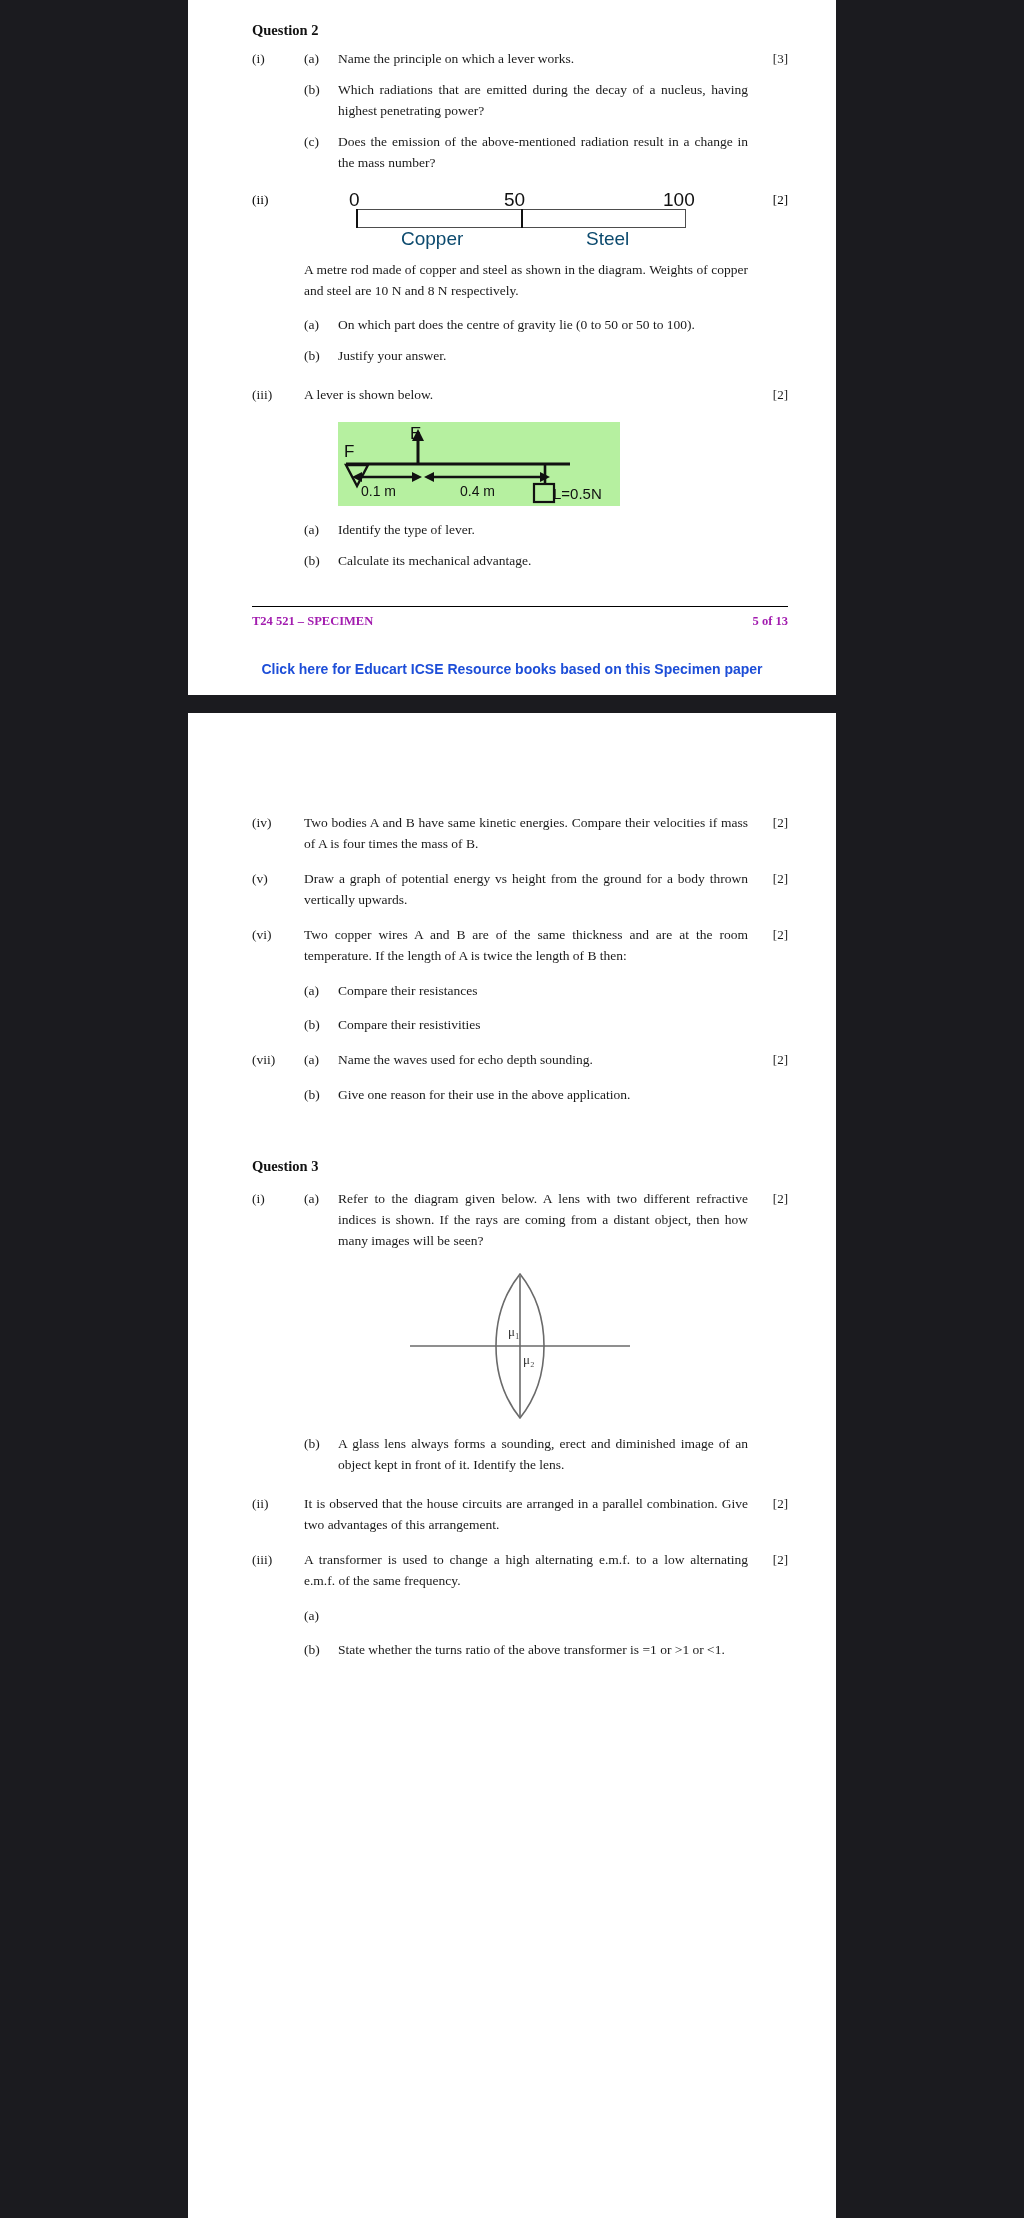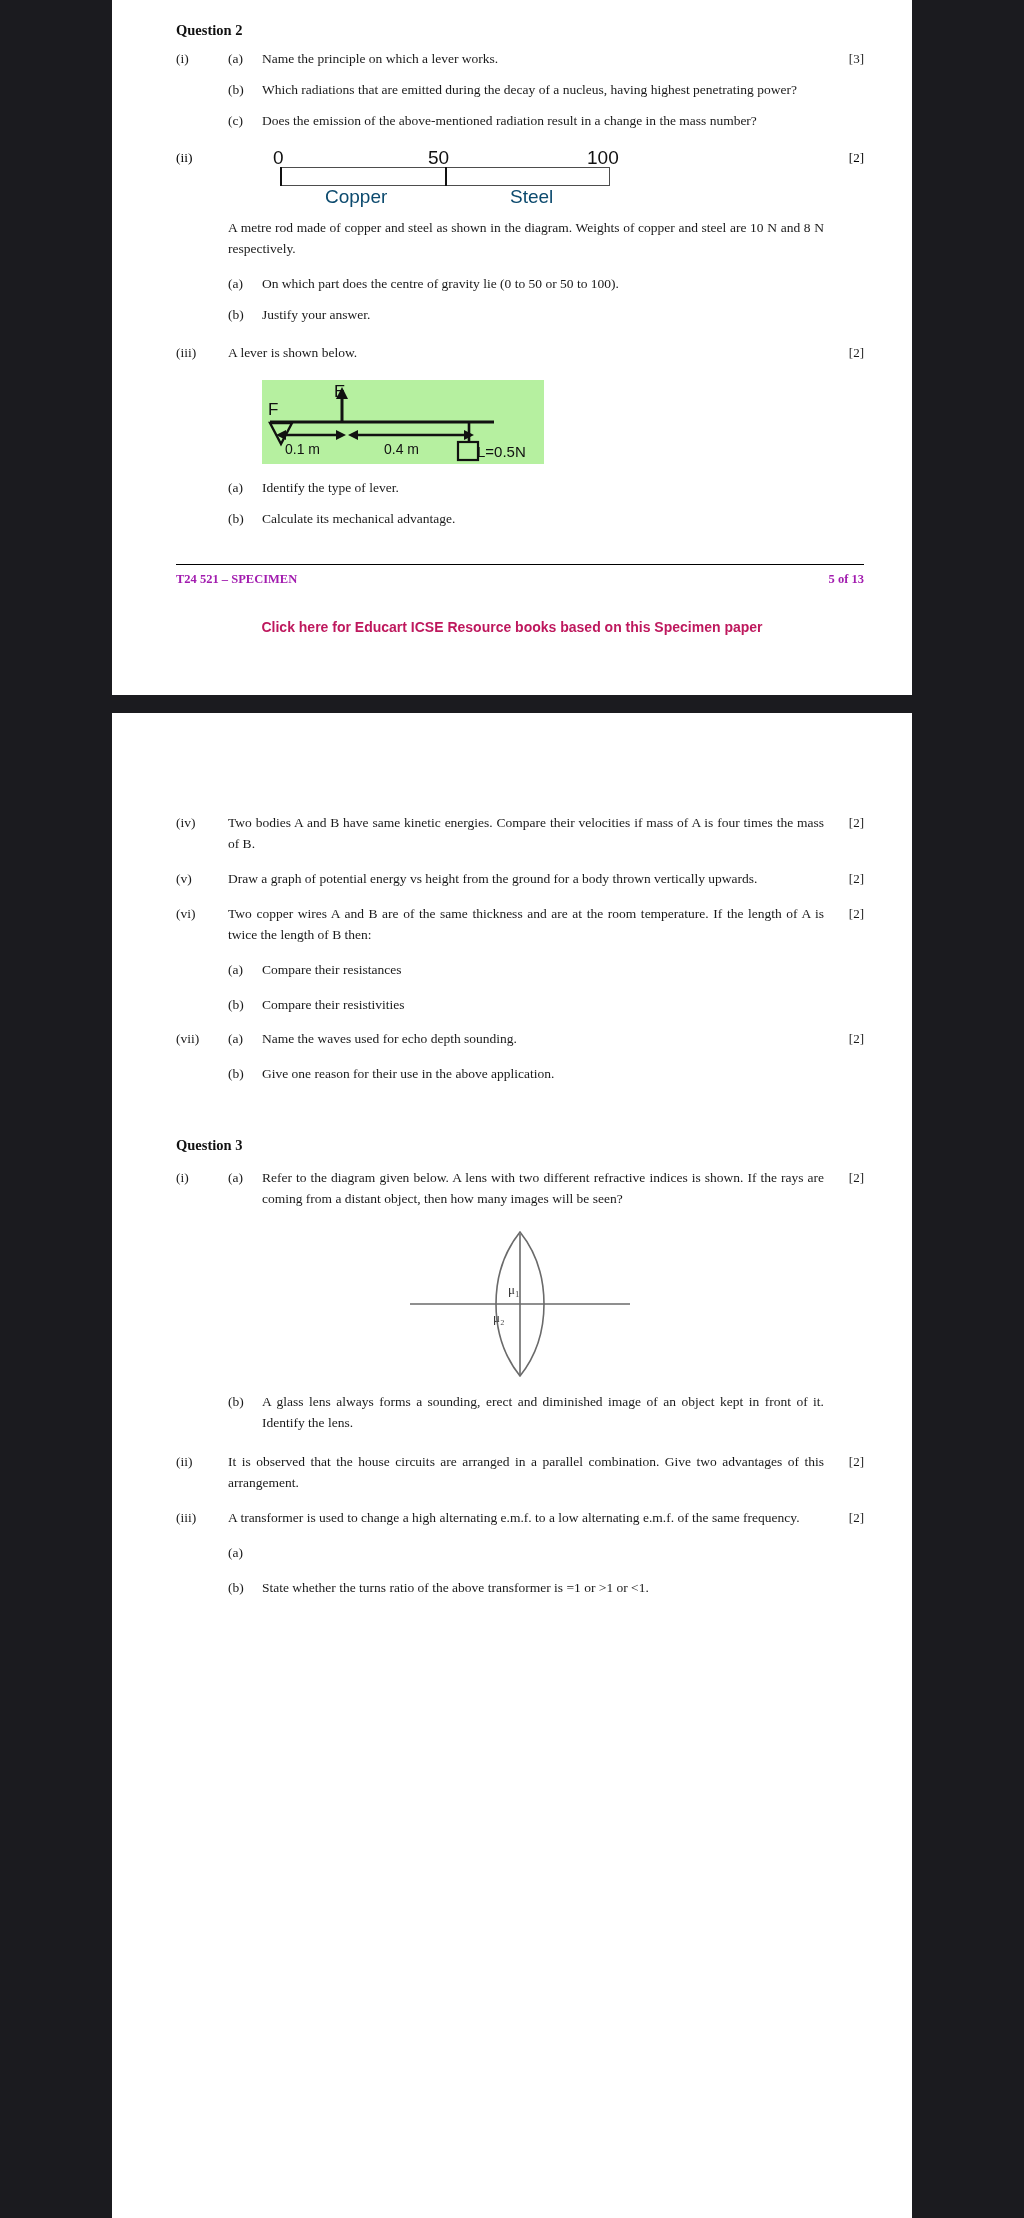--- a/index.html
+++ b/index.html
@@ -9,21 +9,21 @@
     width: 1024px;
   }
   body {
     font-family: "Liberation Serif", "DejaVu Serif", serif;
   }
   .viewport { width: 1024px; position: relative; }
 
   
   .page {
     background: #ffffff;
-    width: 800px;
+    width: 648px;
     margin: 0 auto;
     position: relative;
   }
   .page-1 { padding: 0 0 0 0; height: 695px; }
   .page-gap { height: 18px; background: #1b1b1f; }
   .page-2 { height: 1505px; }
 
   .page-inner { padding: 0 48px 0 64px; }
 
   
@@ -155,21 +155,21 @@
     padding: 7px 48px 0 64px;
     font-size: 12.5px;
     font-weight: bold;
     color: #a21caf;
   }
   .promo {
     text-align: center;
     font-family: "Liberation Sans", sans-serif;
     font-weight: bold;
     font-size: 14px;
-    color: #be185d;
+    color: #1d4ed8;
     padding: 32px 20px 26px 20px;
   }
   .sp10 { height: 10px; }
   .sp14 { height: 14px; }
   .sp18 { height: 18px; }
   .sp34 { height: 34px; }
   .sp-top1 { height: 22px; }
   .sp-top2 { height: 100px; }
 </style>
 </head>
@@ -390,21 +390,21 @@
         <div style="position:relative;width:260px;height:160px;">
           <svg width="260" height="160" viewBox="0 0 260 160">
 
             <line x1="20" y1="80" x2="240" y2="80" stroke="#6a6a6a" stroke-width="1.6"></line>
 
             <line x1="130" y1="10" x2="130" y2="152" stroke="#6a6a6a" stroke-width="1.6"></line>
 
             <path d="M130 8 C 162 48, 162 112, 130 152 C 98 112, 98 48, 130 8 Z" fill="none" stroke="#6a6a6a" stroke-width="1.6"></path>
           </svg>
           <div style="position:absolute;left:118px;top:58px;font-family:'Liberation Serif',serif;font-size:13px;color:#333;">μ₁</div>
-          <div style="position:absolute;left:103px;top:86px;font-family:'Liberation Serif',serif;font-size:13px;color:#333;">μ₂</div>
+          <div style="position:absolute;left:133px;top:86px;font-family:'Liberation Serif',serif;font-size:13px;color:#333;">μ₂</div>
         </div>
       </div>
 
       <div class="row">
         <div class="rn"></div>
         <div class="al">(b)</div>
         <div class="txt">A glass lens always forms a sounding, erect and diminished image of an object kept in front of it. Identify the lens.</div>
         <div class="marks"></div>
       </div>
 

